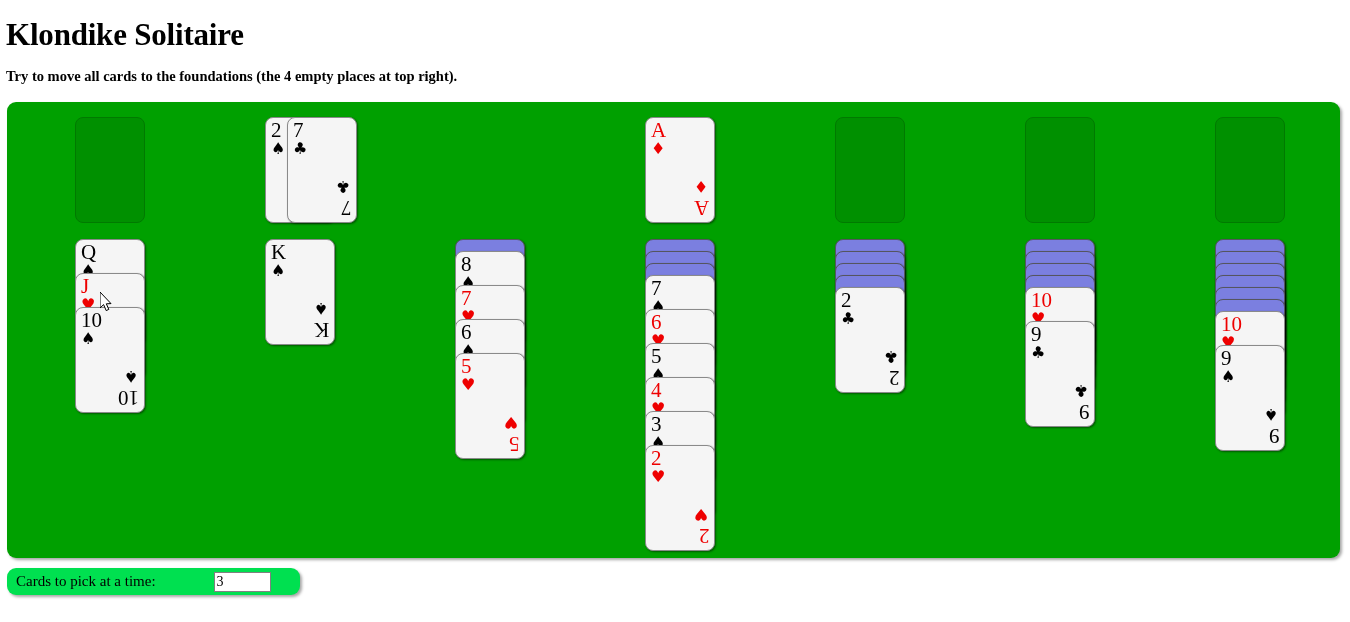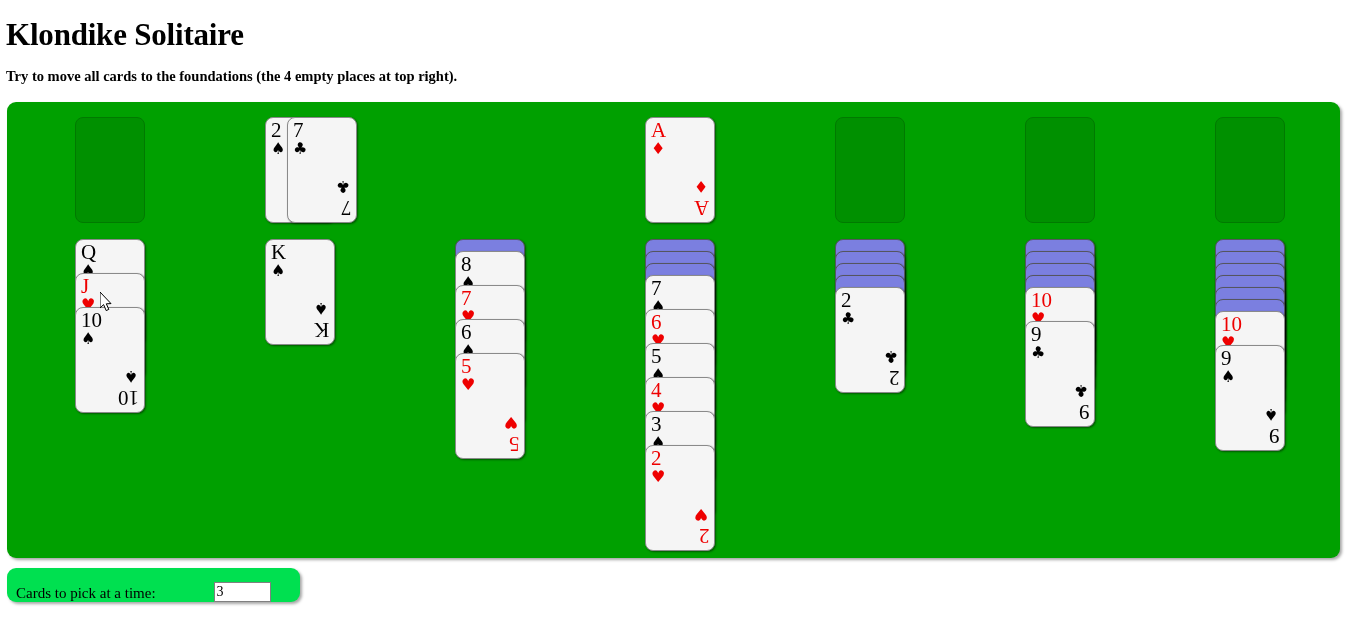--- a/index.html
+++ b/index.html
@@ -109,26 +109,26 @@
     height: 20px;
     pointer-events: none;
     z-index: 99;
   }
 
   
   .controls {
     position: relative;
     margin: 10px 0 0 7px;
     width: 293px;
-    height: 34px;
+    height: 27px;
     background: #00e050;
     border-radius: 9px;
     box-shadow: 2px 2px 3px rgba(0,0,0,0.35);
     display: flex;
-    align-items: flex-end;
+    align-items: center;
     padding: 0 9px;
     box-sizing: border-box;
   }
   .controls-label {
     font-size: 15px;
     font-family: "Liberation Serif", "DejaVu Serif", serif;
     color: #000;
     white-space: nowrap;
   }
   .pick-input {

